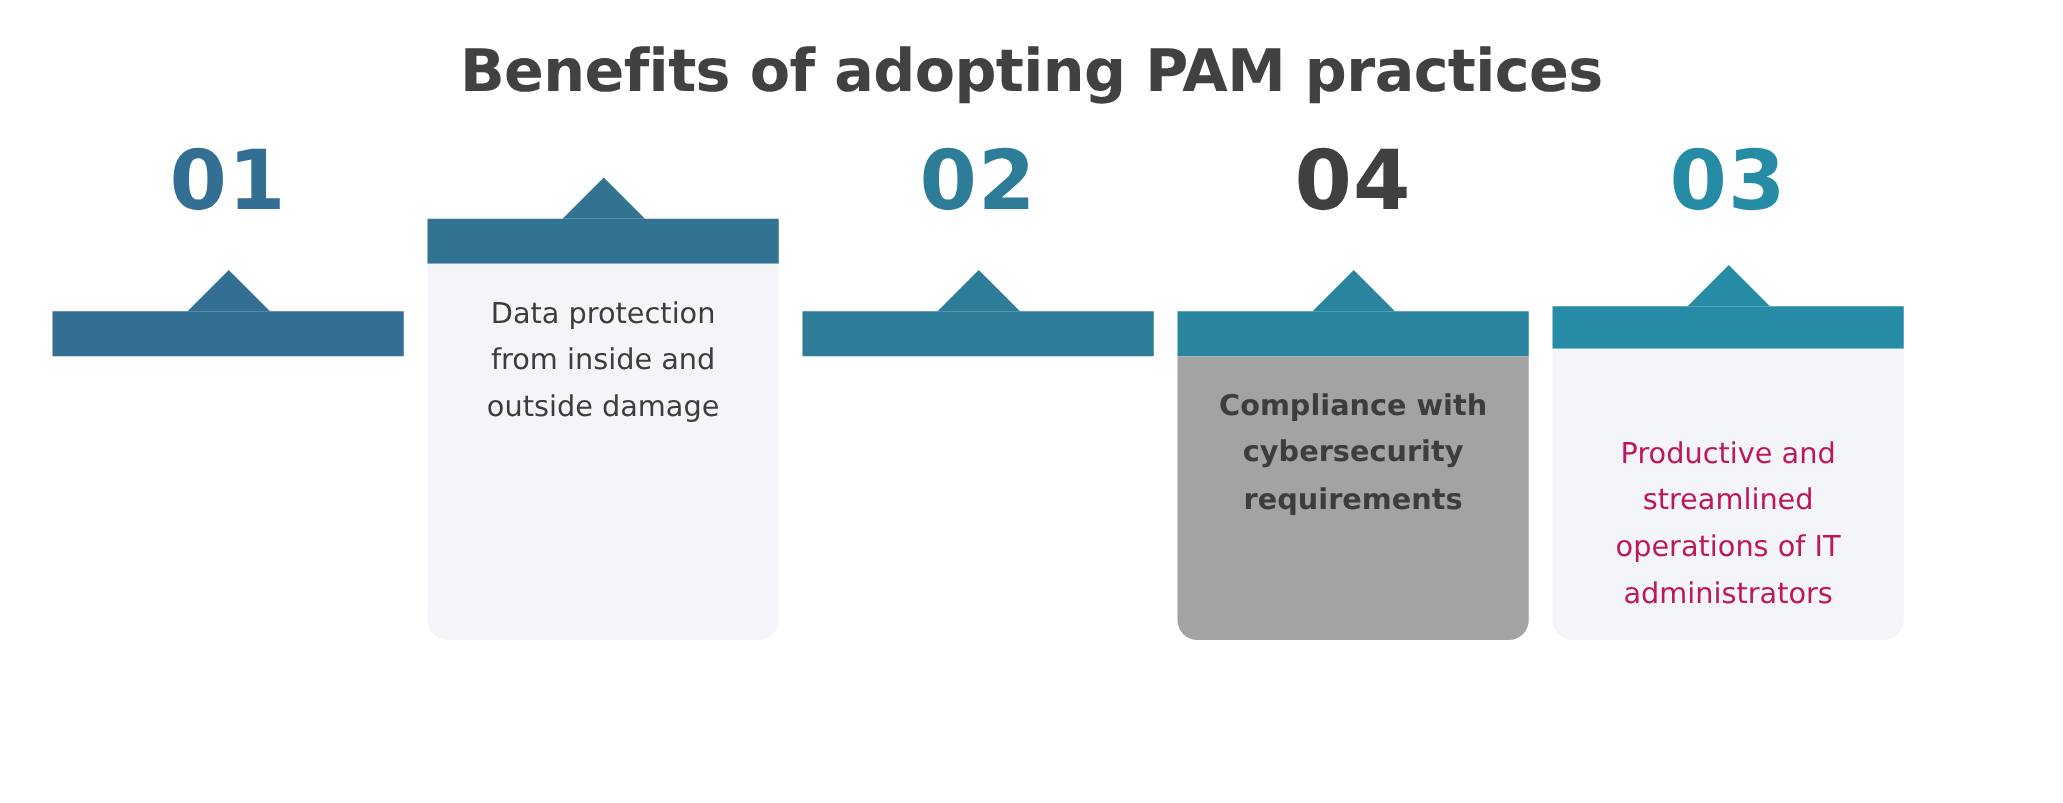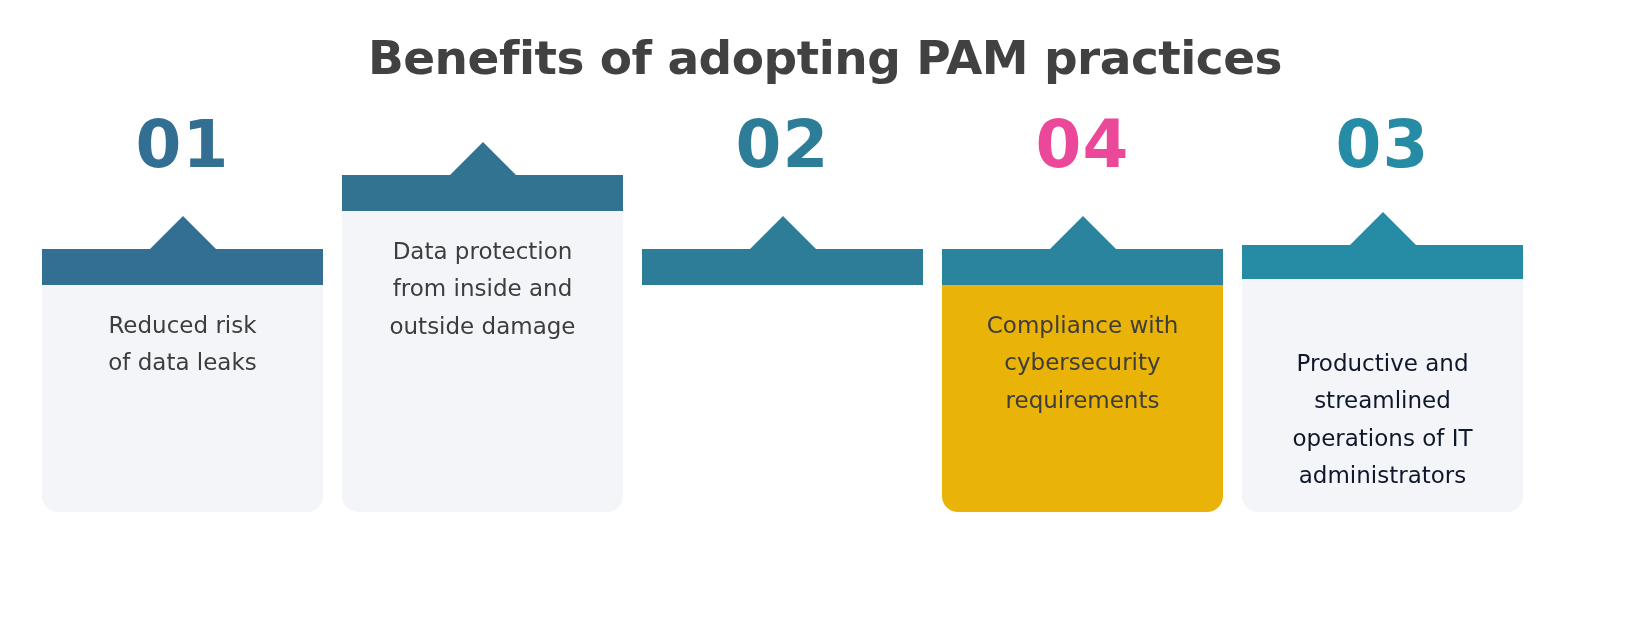--- a/index.html
+++ b/index.html
@@ -145,59 +145,55 @@
 <div class="infographic">
 
   <div class="title" style="color: rgb(65, 65, 65);">Benefits of adopting PAM practices</div>
 
   <div class="columns">
 
     <div class="column">
       <div class="step-number" style="color: rgb(51, 110, 147);">01</div>
       <div class="pointer" style="border-bottom-color: rgb(51, 110, 147);"></div>
       <div class="bar" style="background: rgb(51, 110, 147);"></div>
-      <div class="card" style="background: rgb(244, 245, 249);">
-        <div class="card-text" style="color: rgb(61, 61, 61);">Reduced risk
-of data leaks</div>
-      </div>
     </div>
 
     <div class="column">
       <div class="pointer" style="border-bottom-color: rgb(49, 115, 145);"></div>
       <div class="bar" style="background: rgb(49, 115, 145);"></div>
       <div class="card" style="background: rgb(244, 245, 249);">
         <div class="card-text" style="color: rgb(61, 61, 61);">Data protection
 from inside and
 outside damage</div>
       </div>
     </div>
 
     <div class="column">
       <div class="step-number" style="color: rgb(45, 125, 153);">02</div>
       <div class="pointer" style="border-bottom-color: rgb(45, 125, 153);"></div>
       <div class="bar" style="background: rgb(45, 125, 153);"></div>
     </div>
 
     <div class="column">
-      <div class="step-number" style="color: #ec4899;">04</div>
+      <div class="step-number" style="color: #404040;">04</div>
       <div class="pointer" style="border-bottom-color: rgb(42, 132, 158);"></div>
       <div class="bar" style="background: rgb(42, 132, 158);"></div>
-      <div class="card" style="background: #eab308;">
+      <div class="card" style="background: #a3a3a3; font-weight: bold;">
         <div class="card-text" style="color: rgb(61, 61, 61);">Compliance with
 cybersecurity
 requirements</div>
       </div>
     </div>
 
     <div class="column">
       <div class="step-number" style="color: rgb(38, 139, 165);">03</div>
       <div class="pointer" style="border-bottom-color: rgb(38, 139, 165);"></div>
       <div class="bar" style="background: rgb(38, 139, 165);"></div>
       <div class="card" style="background: rgb(244, 245, 249);">
-        <div class="card-text" style="color: #0f172a; margin-top: 44px;">Productive and
+        <div class="card-text" style="color: #be185d; margin-top: 44px;">Productive and
 streamlined
 operations of IT
 administrators</div>
       </div>
     </div>
 
   </div>
 
 
 </div>

